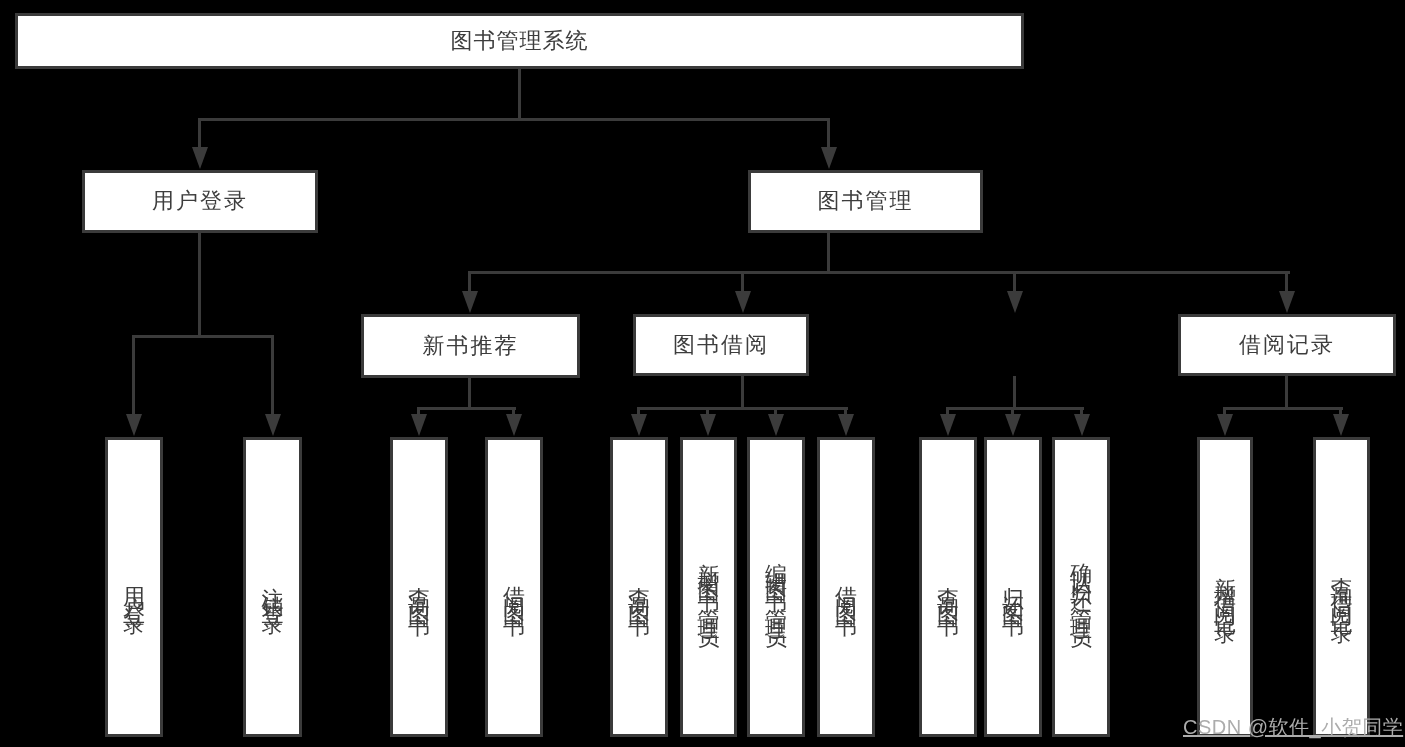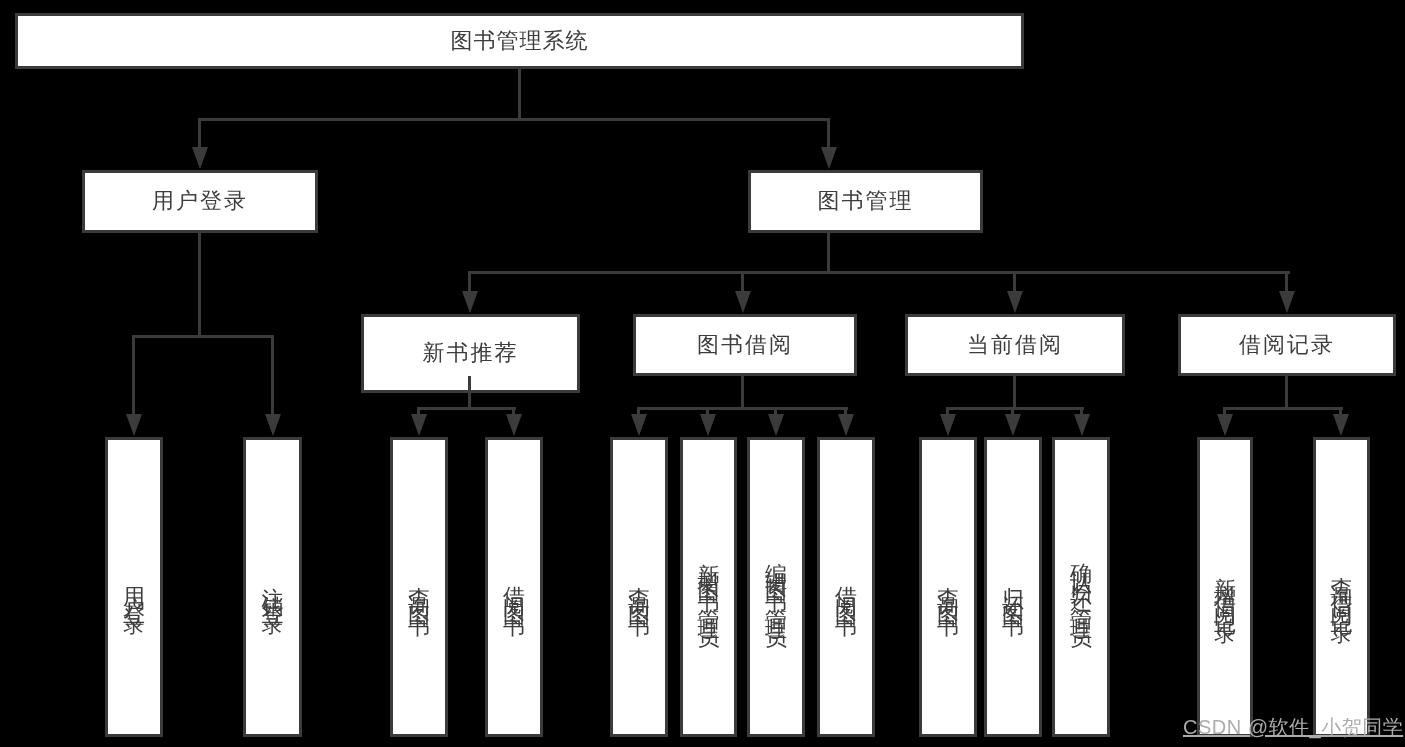--- a/index.html
+++ b/index.html
@@ -83,23 +83,22 @@
   <div class="hl" style="left:468px;top:271px;width:822px;"></div>
   <div class="vl" style="left:468px;top:271px;height:24px;"></div>
   <div class="vl" style="left:741px;top:271px;height:24px;"></div>
   <div class="vl" style="left:1013px;top:271px;height:24px;"></div>
   <div class="vl" style="left:1285px;top:271px;height:24px;"></div>
   <div class="ar" style="left:462px;top:291px;"></div>
   <div class="ar" style="left:735px;top:291px;"></div>
   <div class="ar" style="left:1007px;top:291px;"></div>
   <div class="ar" style="left:1279px;top:291px;"></div>
 
-  <div class="box" style="left:361px;top:314px;width:219px;height:79px;text-align:right;">新书推荐</div>
-  <div class="box" style="left:633px;top:314px;width:224px;height:62px;">图书借阅</div>
-  <div class="box" style="left:905px;top:314px;width:220px;height:62px;">当前借阅</div>
+  <div class="box" style="left:361px;top:314px;width:219px;height:64px;text-align:right;">新书推荐</div>
+  <div class="box" style="left:633px;top:314px;width:176px;height:62px;">图书借阅</div>
   <div class="box" style="left:1178px;top:314px;width:218px;height:62px;">借阅记录</div>
 
   <div class="vl" style="left:468px;top:376px;height:34px;"></div>
   <div class="hl" style="left:417px;top:407px;width:99px;"></div>
   <div class="vl" style="left:417px;top:407px;height:11px;"></div>
   <div class="vl" style="left:512px;top:407px;height:11px;"></div>
   <div class="ar" style="left:411px;top:414px;"></div>
   <div class="ar" style="left:506px;top:414px;"></div>
 
   <div class="vl" style="left:741px;top:376px;height:34px;"></div>

